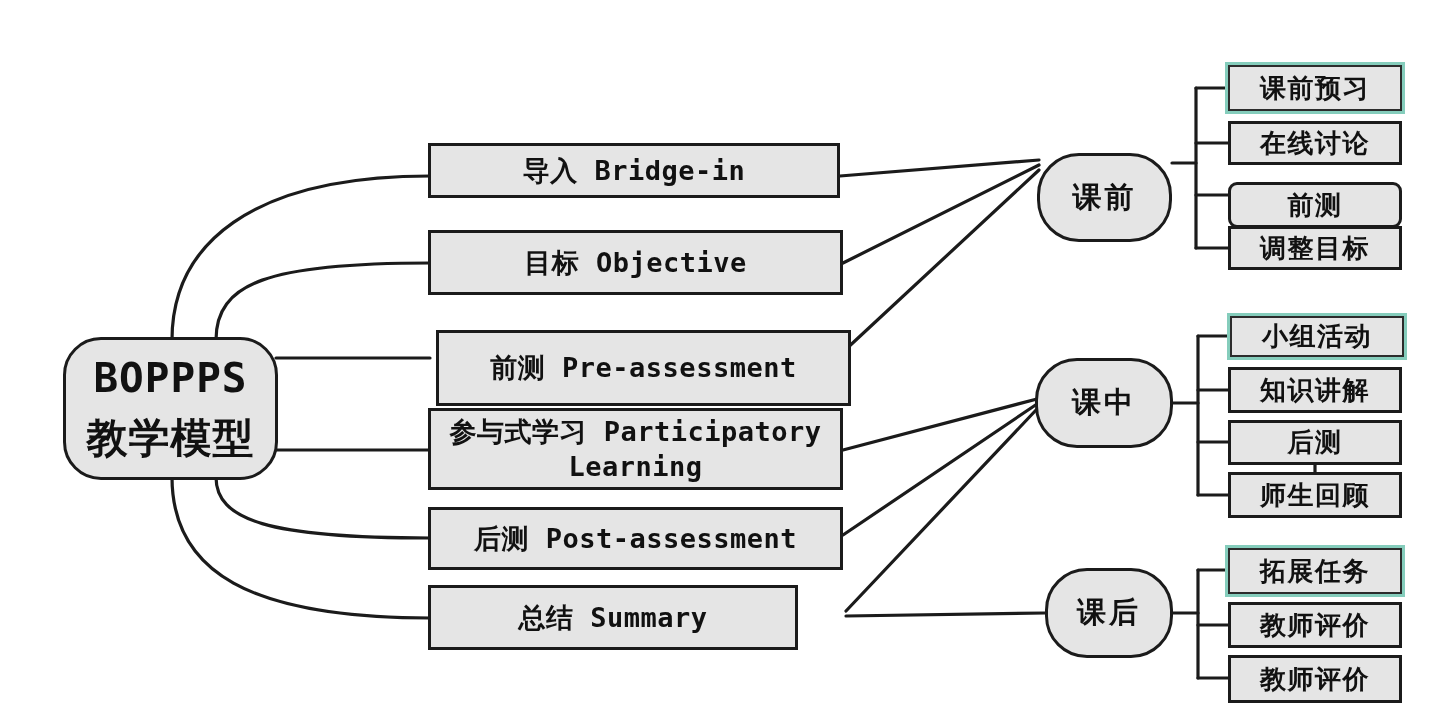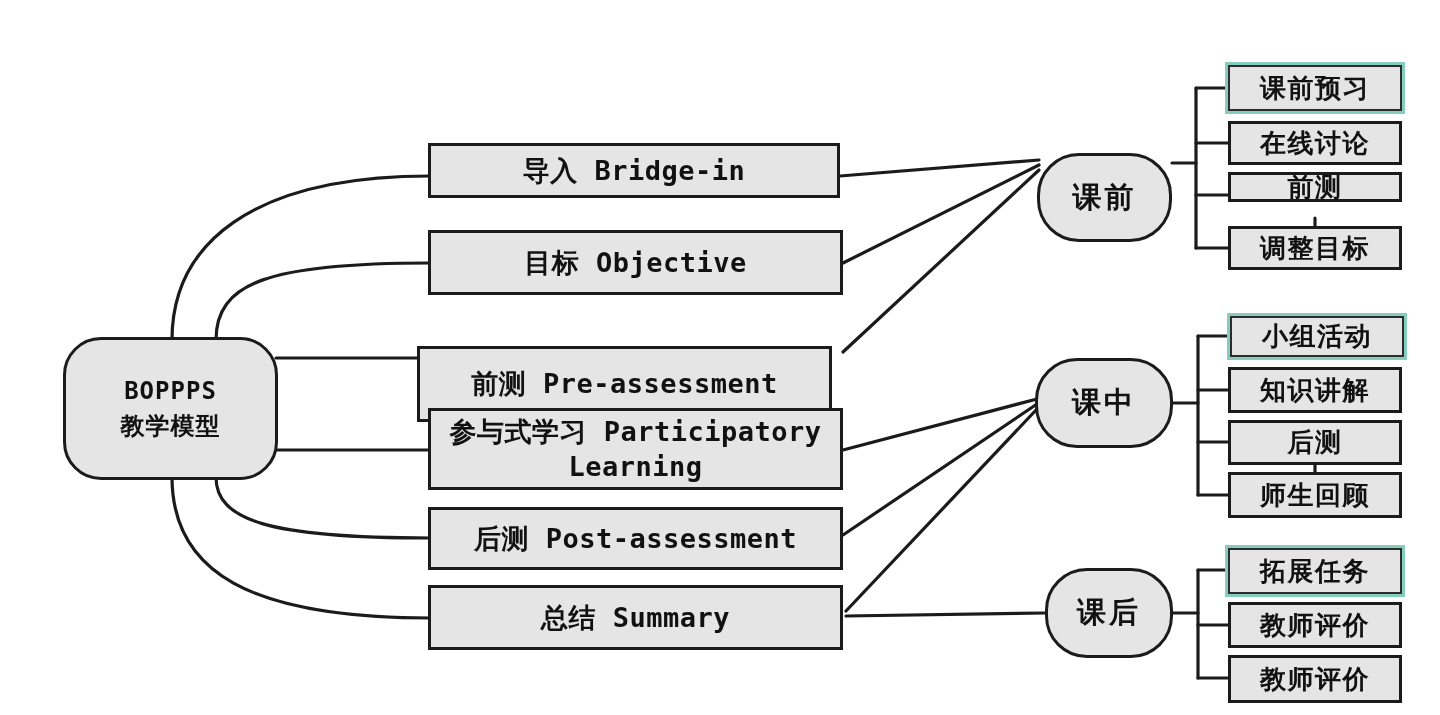--- a/index.html
+++ b/index.html
@@ -32,21 +32,21 @@
     background:#e5e5e5;
     border:3.5px solid var(--stroke);
     display:flex;
     align-items:center;
     justify-content:center;
     text-align:center;
     font-weight:bold;
   }
   .root-node{
     border-radius:38px;
-    font-size:24px;
+    font-size:41px;
     line-height:1.45;
     letter-spacing:1px;
   }
   .phase-box{
     font-size:27px;
     line-height:1.3;
     letter-spacing:0.5px;
     padding:0 8px;
   }
   .stage-node{
@@ -113,37 +113,37 @@
     <div>
       <div>BOPPPS</div>
       <div>教学模型</div>
     </div>
   </div>
 
   <div class="node phase-box" style="left:428px;top:143px;width:412px;height:55px;">导入 Bridge-in</div>
 
   <div class="node phase-box" style="left:428px;top:230px;width:415px;height:65px;">目标 Objective</div>
 
-  <div class="node phase-box" style="left:417px;top:330px;width:415px;height:76px;margin-top:16px;">前测 Pre-assessment</div>
+  <div class="node phase-box" style="left:436px;top:330px;width:415px;height:76px;">前测 Pre-assessment</div>
 
   <div class="node phase-box" style="left:428px;top:408px;width:415px;height:82px;">参与式学习 Participatory Learning</div>
 
   <div class="node phase-box" style="left:428px;top:507px;width:415px;height:63px;">后测 Post-assessment</div>
 
-  <div class="node phase-box" style="left:428px;top:585px;width:415px;height:65px;">总结 Summary</div>
+  <div class="node phase-box" style="left:428px;top:585px;width:370px;height:65px;">总结 Summary</div>
 
   <div class="node stage-node" style="left:1037px;top:119px;width:135px;height:89px;margin-top:34px;">课前</div>
 
   <div class="node stage-node" style="left:1035px;top:358px;width:138px;height:90px;">课中</div>
 
   <div class="node stage-node" style="left:1045px;top:568px;width:128px;height:90px;">课后</div>
 
   <div class="node item-box highlight" style="left:1228px;top:65px;width:174px;height:46px;">课前预习</div>
   <div class="node item-box" style="left:1228px;top:121px;width:174px;height:44px;">在线讨论</div>
-  <div class="node item-box" style="left:1228px;top:172px;width:174px;height:30px;">前测</div>
+  <div class="node item-box" style="left:1228px;top:182px;width:174px;height:46px;border-radius:9px;">前测</div>
   <div class="node item-box" style="left:1228px;top:226px;width:174px;height:44px;">调整目标</div>
 
   <div class="node item-box highlight" style="left:1230px;top:316px;width:174px;height:41px;">小组活动</div>
   <div class="node item-box" style="left:1228px;top:367px;width:174px;height:46px;">知识讲解</div>
   <div class="node item-box" style="left:1228px;top:420px;width:174px;height:45px;">后测</div>
   <div class="node item-box" style="left:1228px;top:472px;width:174px;height:46px;">师生回顾</div>
 
   <div class="node item-box highlight" style="left:1228px;top:548px;width:174px;height:46px;">拓展任务</div>
   <div class="node item-box" style="left:1228px;top:602px;width:174px;height:46px;">教师评价</div>
   <div class="node item-box" style="left:1228px;top:655px;width:174px;height:48px;">教师评价</div>

